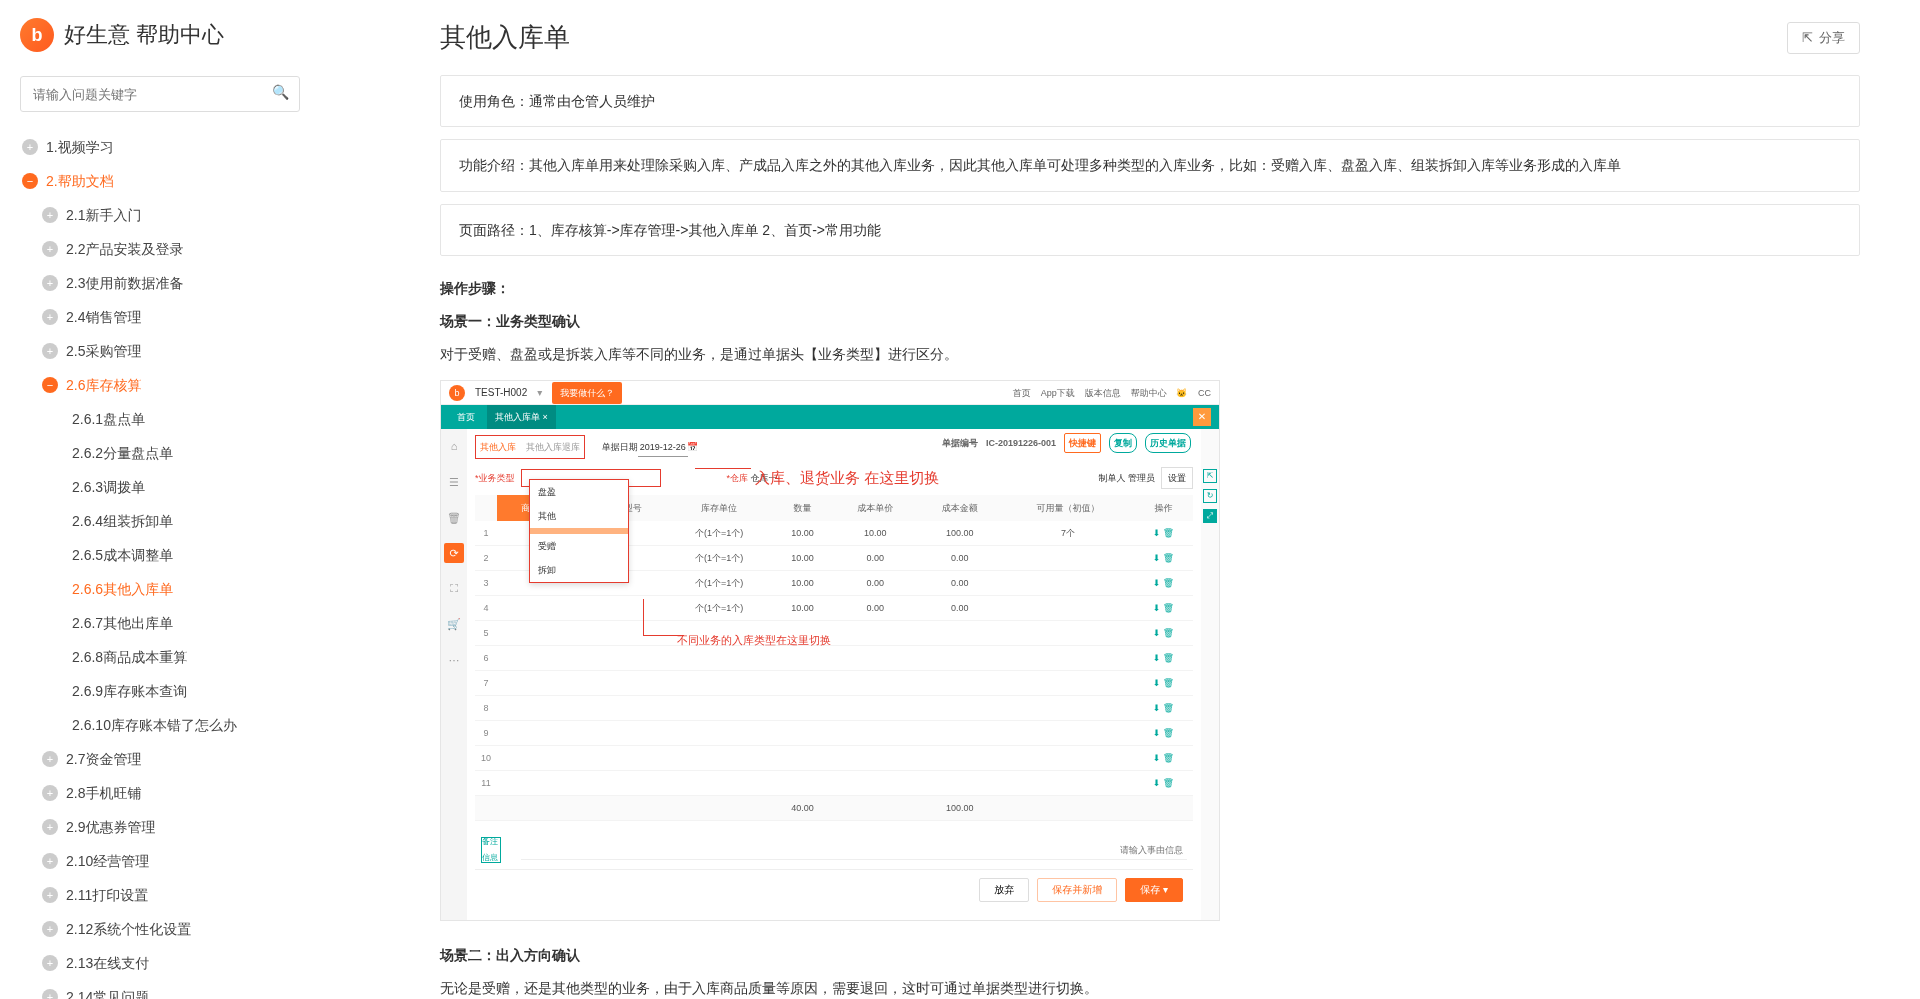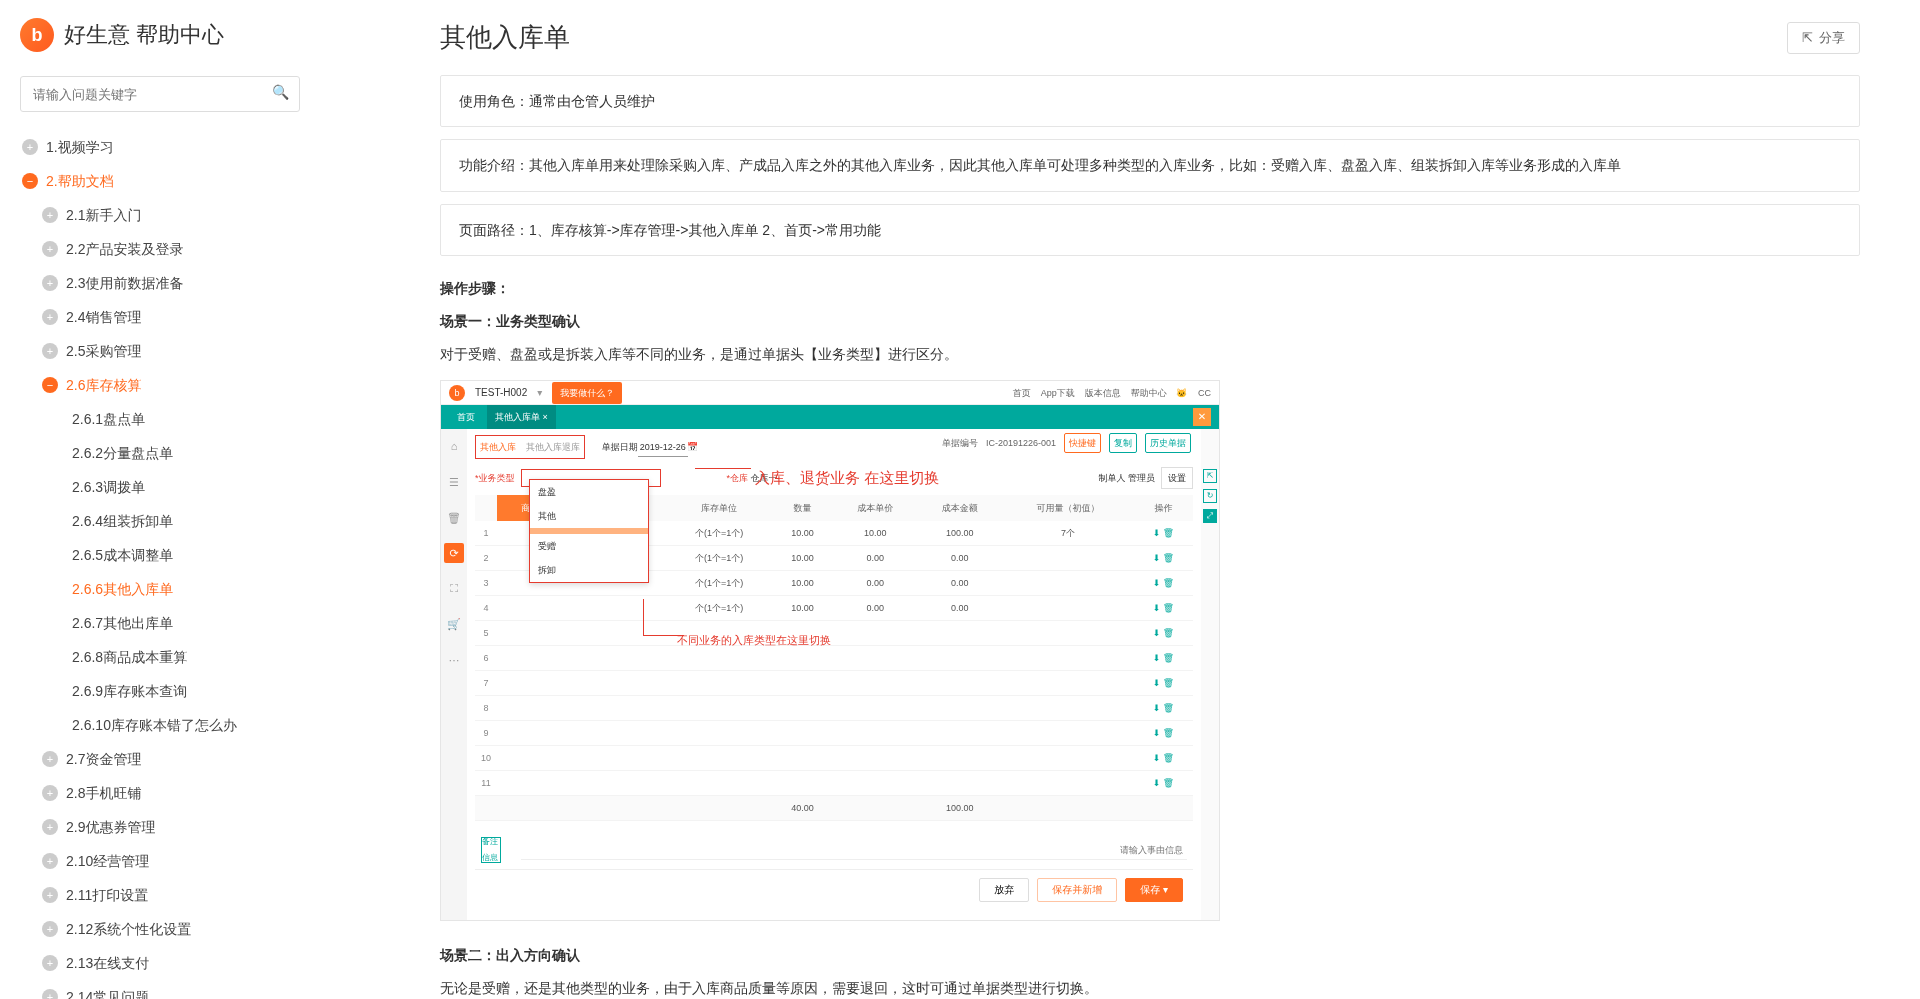--- a/index.html
+++ b/index.html
@@ -41,28 +41,28 @@
 .shot-left { width:26px; background:#f5f5f5; display:flex; flex-direction:column; align-items:center; padding-top:6px; gap:14px; }
 .shot-left span { color:#999; font-size:11px; }
 .shot-left .selico { background:#ff6a1f; color:#fff; width:20px;height:20px; display:flex;align-items:center;justify-content:center; border-radius:2px; }
 .shot-mid { flex:1; padding:6px 8px 10px; position:relative; }
 .redbox1 { border:1.5px solid #e53b2e; padding:2px 4px; display:inline-flex; gap:10px; font-size:9px; }
 .redbox1 .r1 { color:#ff6a1f; }
 .dateblk { display:inline-flex; align-items:center; font-size:9px; margin-left:14px; }
 .dateblk .dv { border-bottom:1px solid #999; padding:0 2px; }
 .ann1 { color:#e53b2e; font-size:15px; position:absolute; left:288px; top:18px;margin-top:16px; }
 .ann1::before { content:""; position:absolute; left:-60px; top:5px; width:56px; height:0; border-top:1.5px solid #e53b2e; }
-.docno { position:absolute; right:10px; top:4px; font-size:9px; color:#666; display:flex; gap:8px; align-items:center;}
+.docno { position:absolute; right:10px; top:4px; font-size:9px; color:#666; display:flex; gap:8px; align-items:center;font-weight:bold;}
 .docno .chip { border:1px solid #ff6a1f; color:#ff6a1f; padding:0 4px; border-radius:2px; }
-.docno .chip2 { border:1px solid #00a99d; color:#00a99d; padding:0 4px; border-radius:2px; }
+.docno .chip2 { border:1px solid #00a99d; color:#00a99d; padding:0 4px; border-radius:8px; }
 .row2 { margin-top:8px; font-size:9px; display:flex; align-items:center; gap:6px; }
 .row2 .lbl { color:#e53b2e; }
 .row2 .sel { border:1.5px solid #e53b2e; display:inline-block; width:140px; height:18px; }
 .row2 .wh { margin-left:60px; }
-.dropdown { position:absolute; left:62px; top:50px; width:120px; background:#fff; border:1.5px solid #e53b2e; box-shadow:0 2px 6px rgba(0,0,0,.15); z-index:5; }
+.dropdown { position:absolute; left:62px; top:50px; width:100px; background:#fff; border:1.5px solid #e53b2e; box-shadow:0 2px 6px rgba(0,0,0,.15); z-index:5; }
 .dropdown div { padding:3px 8px; font-size:9px; }
 .dropdown .hi { background:#ffb380; }
 .shot-table { width:100%; border-collapse:collapse; margin-top:6px; font-size:9px; }
 .shot-table th { background:#fafafa; padding:4px 6px; font-weight:400; color:#666; text-align:center; white-space:nowrap; }
 .shot-table td { padding:3px 6px; border-bottom:1px solid #f3f3f3; text-align:center; color:#555; height:20px; }
 .shot-table td:first-child { text-align:center; color:#888; width:22px; }
 .shot-table .ohdr { background:#ff7a2d; color:#fff; }
 .ann2 { color:#e53b2e; font-size:11px; position:absolute; left:210px; top:200px; }
 .ann2::before { content:""; position:absolute; left:-34px; top:-30px; width:40px; height:36px; border-left:1.5px solid #e53b2e; border-bottom:1.5px solid #e53b2e; }
 .shot-sum td { background:#fafafa; font-weight:500; }

